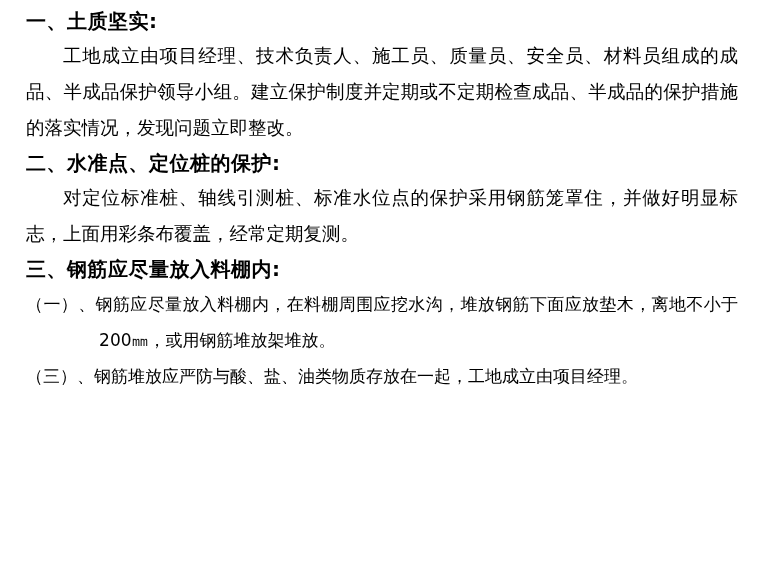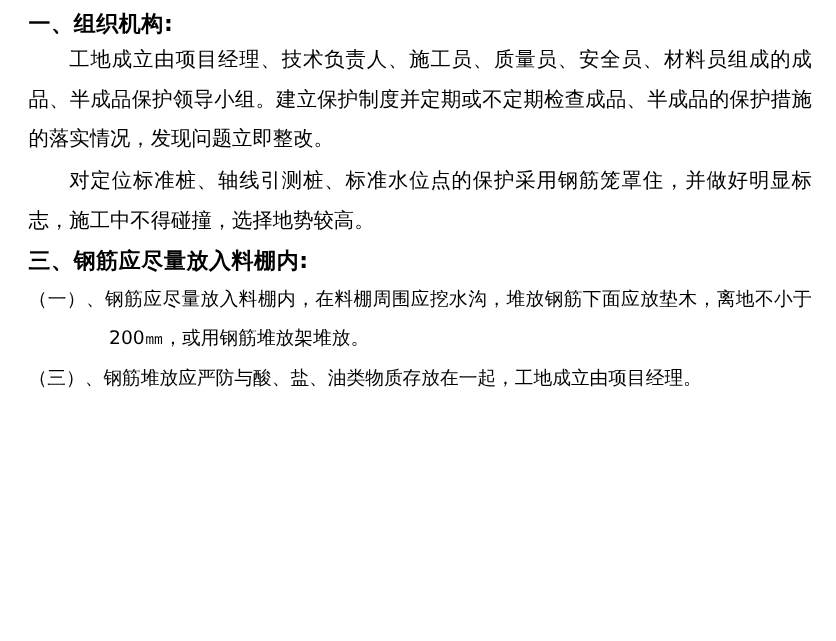--- a/index.html
+++ b/index.html
@@ -28,49 +28,49 @@
     margin: 0 0 2px 0;
     letter-spacing: 0.5px;
   }
   .para {
     font-size: 18.5px;
     line-height: 36px;
     margin: 0;
     text-align: justify;
     text-justify: inter-ideograph;
     text-indent: 2em;
-    font-family: Liberation Mono, monospace;
   }
   .numbered {
     font-size: 17px;
     line-height: 36px;
     margin: 0;
     text-align: justify;
     text-justify: inter-ideograph;
     padding-left: 4.3em;
     text-indent: -4.3em;
   }
   .numbered .lbl {
     display: inline;
   }
   .gap-sm { height: 2px; }
 </style>
 </head>
 <body>
 
 <div class="page">
 
-  <h1 class="heading">一、组织机构:</h1>
+  <h1 class="heading">一、土质坚实:</h1>
 
   <p class="para">工地成立由项目经理、技术负责人、施工员、质量员、安全员、材料员组成的成品、半成品保护领导小组。建立保护制度并定期或不定期检查成品、半成品的保护措施的落实情况，发现问题立即整改。</p>
 
   <div class="gap-sm"></div>
 
+  <h1 class="heading">二、水准点、定位桩的保护:</h1>
 
-  <p class="para">对定位标准桩、轴线引测桩、标准水位点的保护采用钢筋笼罩住，并做好明显标志，施工中不得碰撞，选择地势较高。</p>
+  <p class="para">对定位标准桩、轴线引测桩、标准水位点的保护采用钢筋笼罩住，并做好明显标志，上面用彩条布覆盖，经常定期复测。</p>
 
   <div class="gap-sm"></div>
 
   <h1 class="heading">三、钢筋应尽量放入料棚内:</h1>
 
   <p class="numbered"><span class="lbl">（一）、</span><span>钢筋应尽量放入料棚内，在料棚周围应挖水沟，堆放钢筋下面应放垫木，离地不小于 200㎜，或用钢筋堆放架堆放。</span></p>
 
 
   <p class="numbered"><span class="lbl">（三）、</span><span>钢筋堆放应严防与酸、盐、油类物质存放在一起，工地成立由项目经理。</span></p>
 

